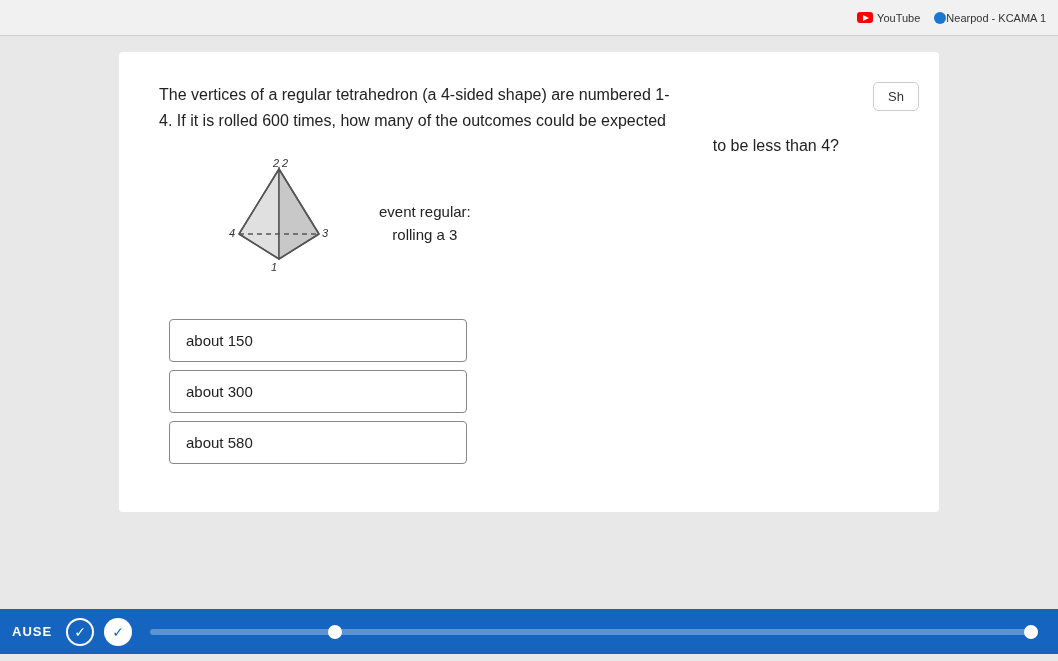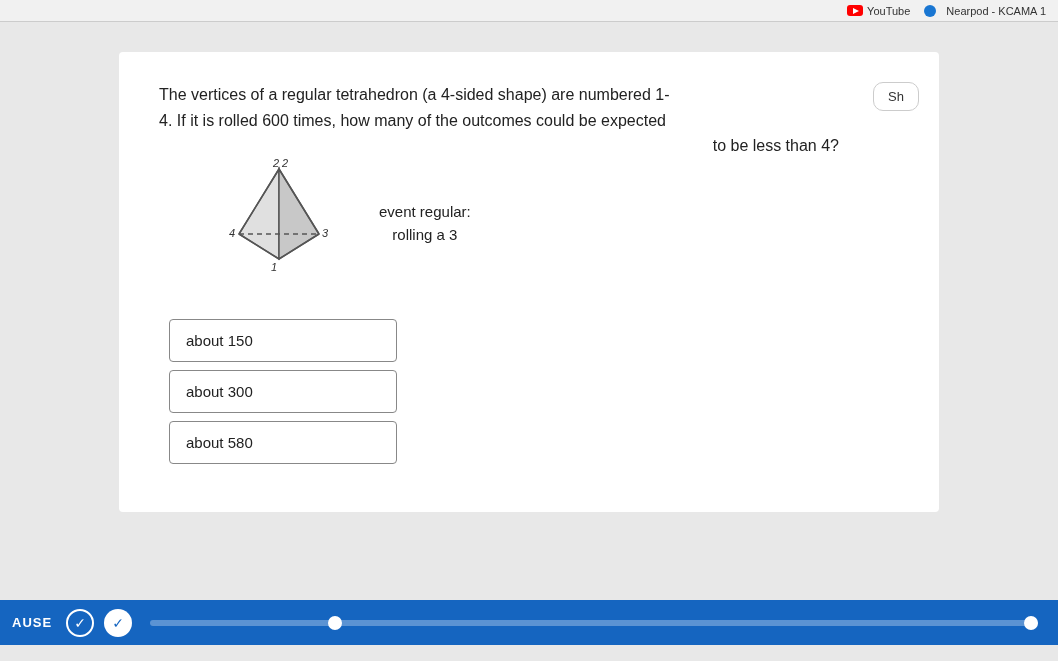--- a/index.html
+++ b/index.html
@@ -12,21 +12,21 @@
       overflow: hidden;
       position: relative;
     }
 
     
     .top-bar {
       position: absolute;
       top: 0;
       left: 0;
       right: 0;
-      height: 22px;
+      height: 36px;
       background: #f1f1f1;
       display: flex;
       align-items: center;
       justify-content: flex-end;
       padding-right: 12px;
       gap: 14px;
       font-size: 11px;
       color: #333;
       border-bottom: 1px solid #ccc;
       z-index: 10;
@@ -93,21 +93,21 @@
     
     .show-btn {
       position: absolute;
       top: 30px;
       right: 20px;
       background: white;
       border: 1px solid #ccc;
       padding: 6px 14px;
       font-size: 13px;
       cursor: pointer;
-      border-radius: 10px;
+      border-radius: 5px;
       color: #333;
     }
 
     .question-text {
       font-size: 16px;
       line-height: 1.6;
       color: #222;
       max-width: 680px;
     }
 
@@ -135,37 +135,37 @@
 
     
     .answers {
       display: flex;
       flex-direction: column;
       gap: 0;
       padding-left: 10px;
     }
 
     .answer-option {
-      width: 228px;
+      width: 298px;
       border: 1.5px solid #888;
       border-radius: 4px;
       padding: 12px 16px;
       font-size: 15px;
       color: #222;
       background: white;
       cursor: pointer;
       margin-bottom: 8px;
       display: flex;
       align-items: center;
     }
 
     
     .bottom-bar {
       position: absolute;
-      bottom: 16px;
+      bottom: 7px;
       left: 0;
       right: 0;
       height: 45px;
       background: #1565c0;
       display: flex;
       align-items: center;
       padding: 0 12px;
       gap: 10px;
     }
 
@@ -242,21 +242,21 @@
     }
   </style>
 </head>
 <body>
 
 <div class="top-bar">
   <div class="top-bar-youtube">
     <span class="youtube-icon"></span>
     <span>YouTube</span>
   </div>
-  <div style="display:flex;align-items:center;gap:10px;">
+  <div style="display:flex;align-items:center;gap:0;">
     <span class="nearpod-icon"></span>
     <span>Nearpod - KCAMA 1</span>
   </div>
 </div>
 
 <div class="main-content">
   <div class="card">
     <button class="show-btn">Sh</button>
 
     <div class="question-text">

